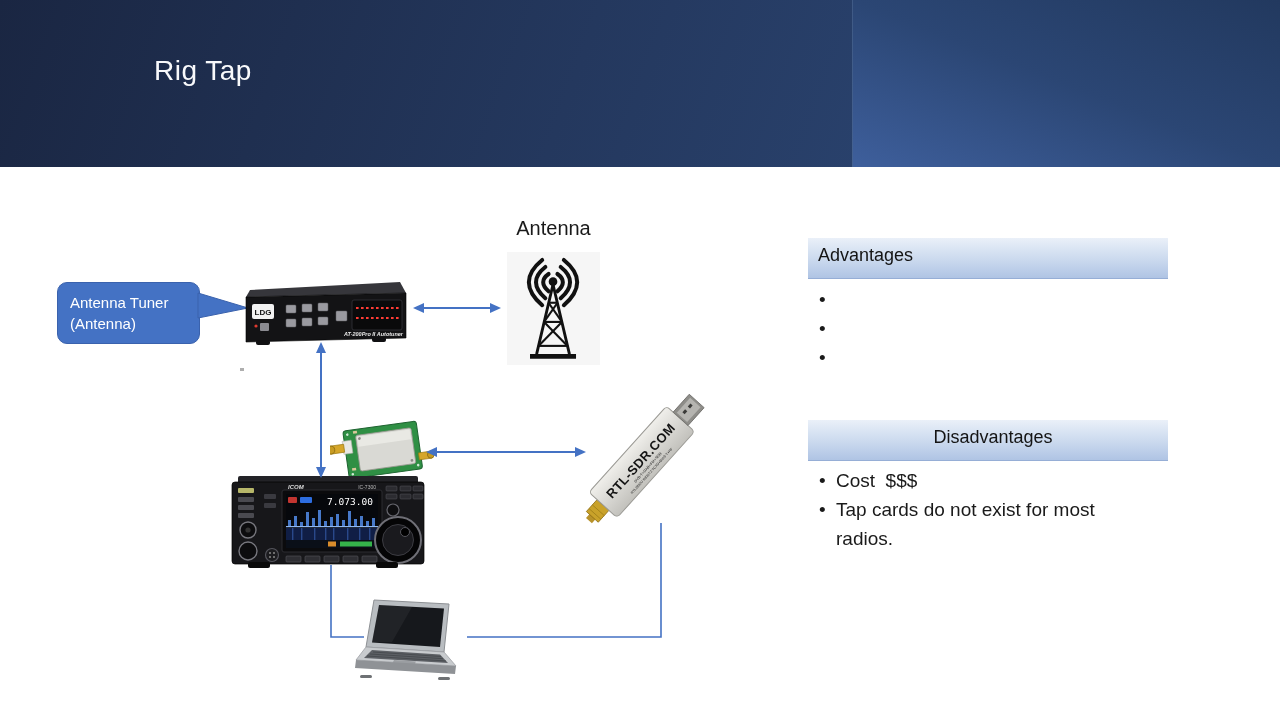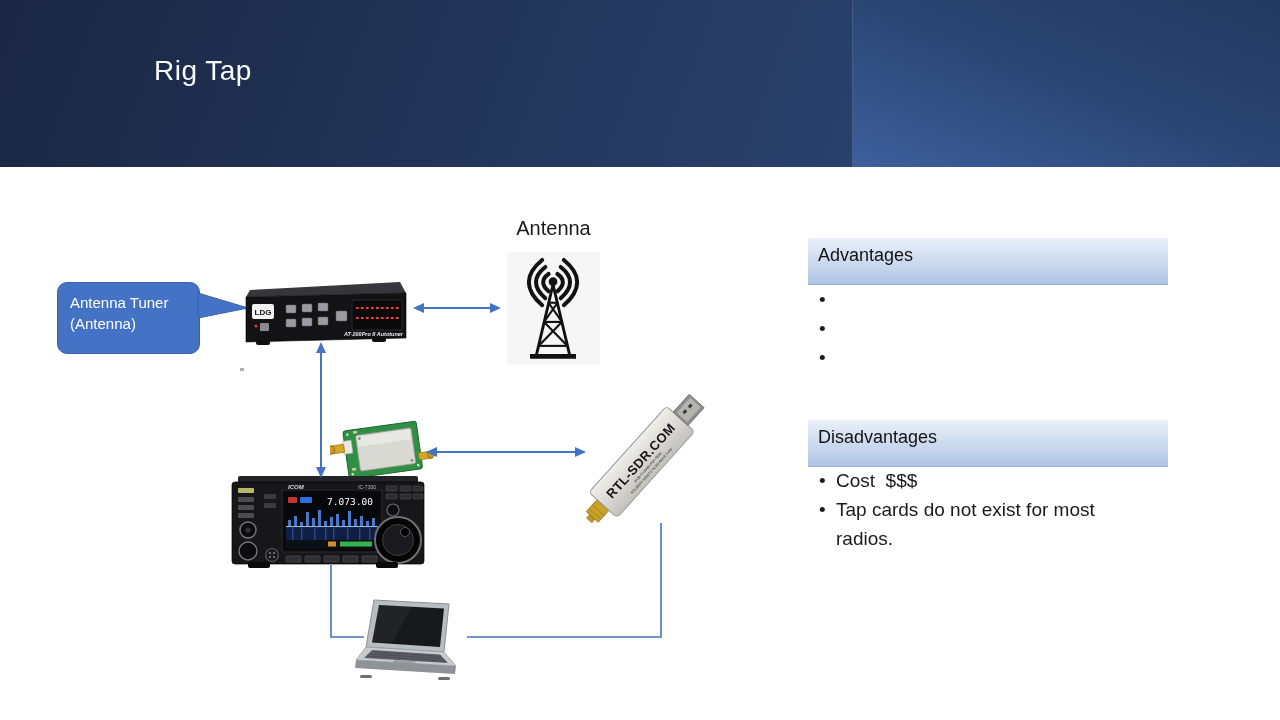--- a/index.html
+++ b/index.html
@@ -18,21 +18,21 @@
   
   .header{position:absolute;left:0;top:0;width:1280px;height:167px;
     background:linear-gradient(110deg,var(--header-dark) 0%,var(--header-mid) 45%,#2B4572 80%,#315084 100%);}
   .header-right{position:absolute;left:852px;top:0;width:428px;height:167px;
     background:linear-gradient(to bottom left,#22395F 0%,#2B4674 50%,var(--header-light) 100%);
     border-left:1px solid rgba(100,130,180,.45);}
   .slide-title{position:absolute;left:154px;top:55px;font-size:28px;font-weight:300;
     letter-spacing:.5px;color:#F8F9FB;}
 
   
-  .callout{position:absolute;left:57px;top:282px;width:143px;height:72px;
+  .callout{position:absolute;left:57px;top:282px;width:143px;height:62px;
     background:var(--accent);border:1px solid #3A62AD;border-radius:10px;
     color:#fff;font-size:15px;line-height:21px;padding:9px 0 16px 12px;}
   .callout-tail{position:absolute;left:196px;top:288px;}
 
   
   .antenna-label{position:absolute;left:507px;top:217px;width:93px;text-align:center;
     font-size:20px;color:var(--text);}
   .antenna-box{position:absolute;left:507px;top:252px;width:93px;height:113px;background:#F6F6F6;}
 
   
@@ -44,26 +44,26 @@
 
   
   .arrow-line{stroke:var(--accent);stroke-width:2;}
   .thin-line{stroke:var(--accent);stroke-width:1.6;fill:none;}
   .arrow-head{fill:var(--accent);}
   .conn{position:absolute;}
 
   .speck{position:absolute;left:240px;top:368px;width:4px;height:3px;background:#9a9a9a;opacity:.8;}
 
   
-  .panel-bar{position:absolute;width:360px;height:47px;
+  .panel-bar{position:absolute;width:360px;height:41px;
     background:linear-gradient(to bottom,var(--bar-top) 0%,#CAD9EE 55%,var(--bar-bottom) 100%);
     border-bottom:1px solid #96AED6;
     font-size:18px;color:#141414;padding:7px 0 0 10px;}
   .bar-adv{left:808px;top:238px;}
-  .bar-dis{left:808px;top:420px;}
+  .bar-dis{left:808px;top:420px;text-align:center;}
   .bullets{position:absolute;left:808px;width:352px;list-style:none;}
   .bullets-adv{top:285px;}
   .bullets-dis{top:466px;}
   .bullets li{display:flex;font-size:19px;line-height:29px;color:var(--text);}
   .bullets .marker{flex:0 0 28px;padding-left:11px;}
   .bullets .btext{max-width:300px;white-space:pre-wrap;}
 
   svg{display:block;}
   svg text{font-family:"Liberation Sans","DejaVu Sans",sans-serif;}
   .mono{font-family:"DejaVu Sans Mono",monospace;}

